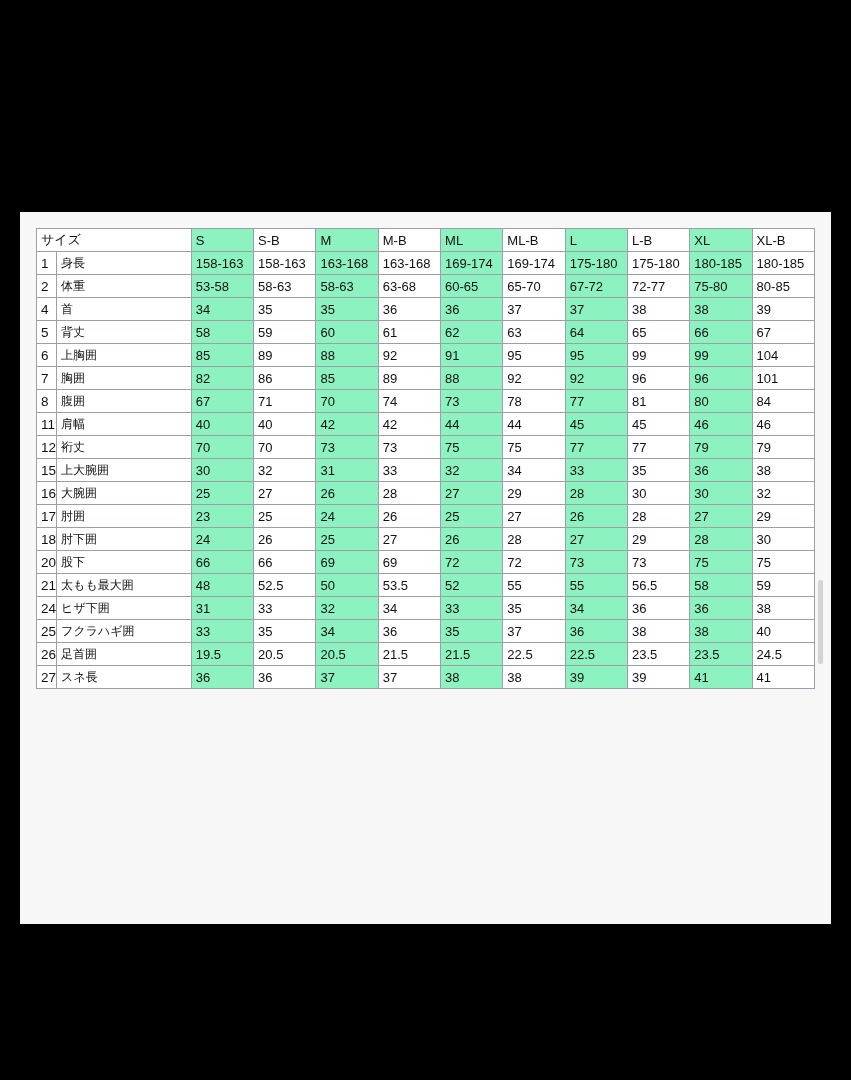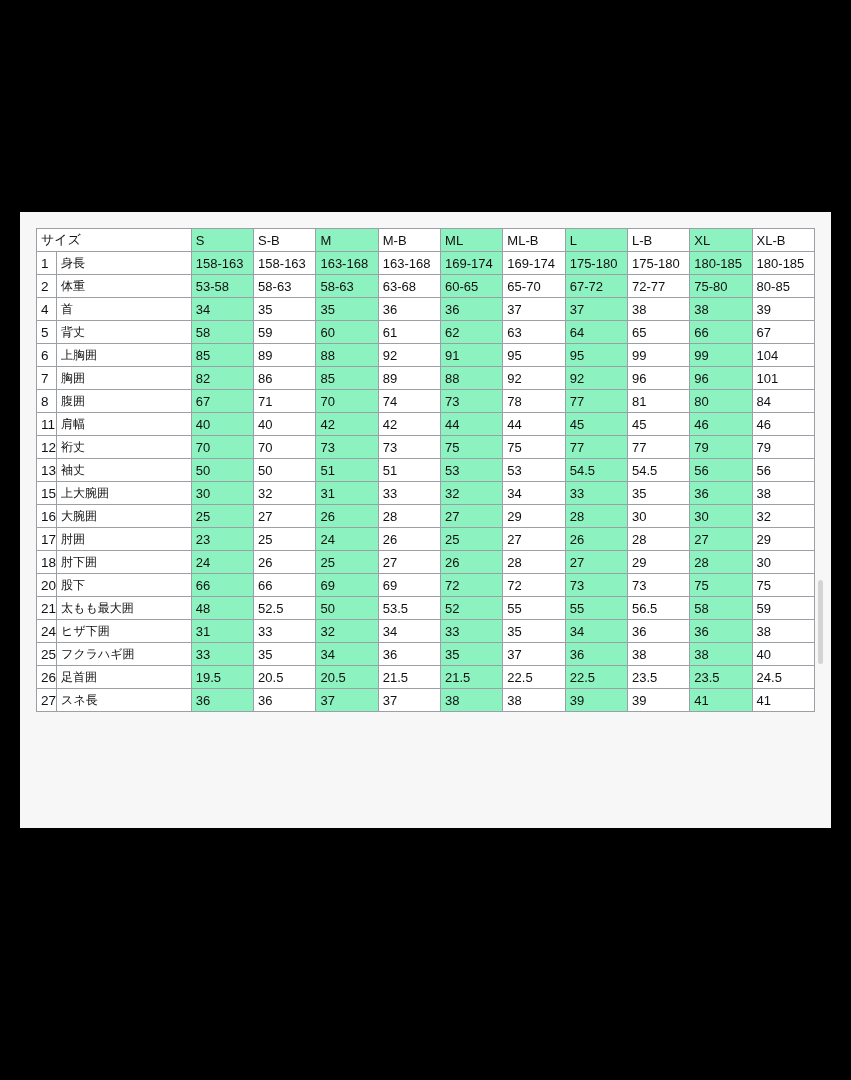--- a/index.html
+++ b/index.html
@@ -17,21 +17,21 @@
     position: relative;
     width: 851px;
     height: 1080px;
     background: #000000;
   }
   .sheet {
     position: absolute;
     left: 20px;
     top: 212px;
     width: 811px;
-    height: 616px;
+    height: 712px;
     background: #f7f7f7;
     box-sizing: border-box;
   }
   .table-wrap {
     position: absolute;
     left: 16px;
     top: 16px;
     right: 16px;
   }
   table.size-table {
@@ -247,34 +247,20 @@
               <td class="val hl">73</td>
               <td class="val">73</td>
               <td class="val hl">75</td>
               <td class="val">75</td>
               <td class="val hl">77</td>
               <td class="val">77</td>
               <td class="val hl">79</td>
               <td class="val">79</td>
             </tr>
             <tr>
-              <td class="num">13</td>
-              <td class="label">袖丈</td>
-              <td class="val hl">50</td>
-              <td class="val">50</td>
-              <td class="val hl">51</td>
-              <td class="val">51</td>
-              <td class="val hl">53</td>
-              <td class="val">53</td>
-              <td class="val hl">54.5</td>
-              <td class="val">54.5</td>
-              <td class="val hl">56</td>
-              <td class="val">56</td>
-            </tr>
-            <tr>
               <td class="num">15</td>
               <td class="label">上大腕囲</td>
               <td class="val hl">30</td>
               <td class="val">32</td>
               <td class="val hl">31</td>
               <td class="val">33</td>
               <td class="val hl">32</td>
               <td class="val">34</td>
               <td class="val hl">33</td>
               <td class="val">35</td>

